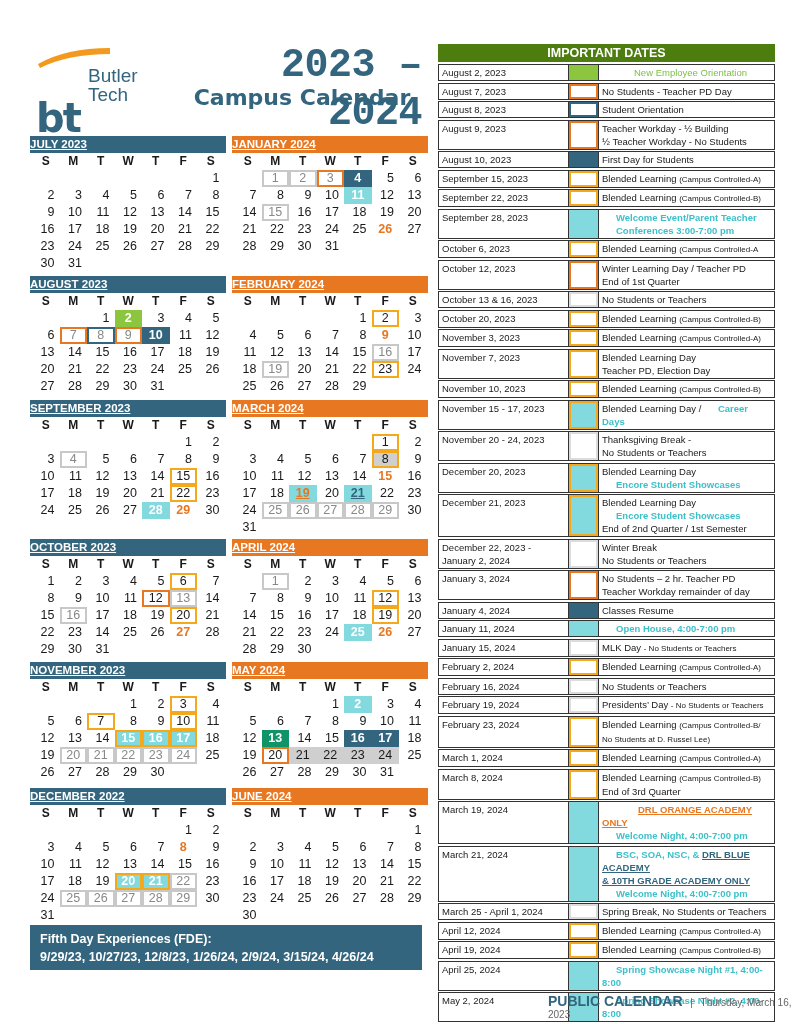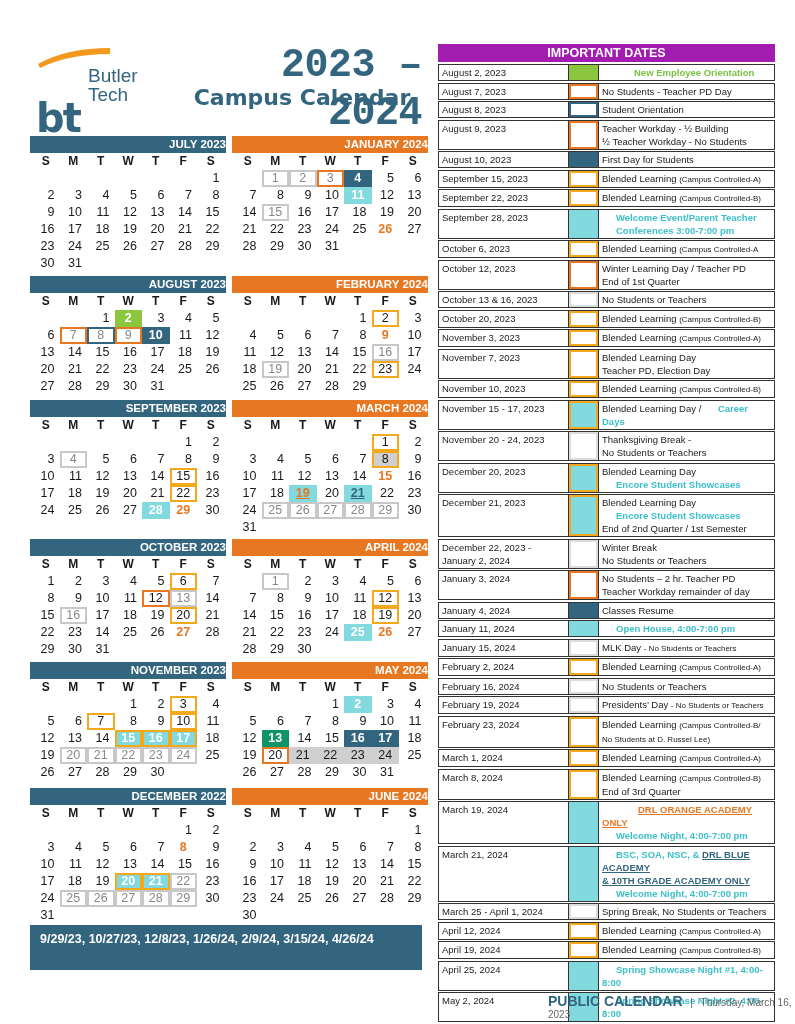--- a/index.html
+++ b/index.html
@@ -9,21 +9,21 @@
   
   .logo { position: absolute; left: 36px; top: 44px; width: 130px; height: 70px; }
   .logo-arc { position: absolute; left: 0; top: 0; }
   .logo-bt { position: absolute; left: 0px; top: 18px; font-family: "DejaVu Sans", sans-serif; font-weight: bold; font-size: 40px; color: #33657e; letter-spacing: -2px; line-height: 44px; margin-top: 34px; }
   .logo-name { position: absolute; left: 52px; top: 22px; font-family: "Liberation Sans", sans-serif; font-size: 19px; line-height: 19px; color: #33657e; }
   .title-year { position: absolute; left: 182px; top: 42px; width: 240px; text-align: right; font-family: Liberation Mono, monospace; font-weight: bold; font-size: 40px; color: #33657e; line-height: 48px; letter-spacing: -0.5px; }
   .title-sub { position: absolute; left: 182px; top: 84px; width: 240px; text-align: center; font-family: "DejaVu Sans", sans-serif; font-weight: bold; font-size: 22px; color: #33657e; line-height: 28px; }
 
   
   .month { position: absolute; width: 196px; }
-  .month-header { height: 17px; color: #fff; font-family: "Liberation Sans", sans-serif; font-weight: bold; font-size: 11.5px; text-align: right; line-height: 17px; }
+  .month-header { height: 17px; color: #fff; font-family: "Liberation Sans", sans-serif; font-weight: bold; font-size: 11.5px; text-align: left; line-height: 17px; text-decoration: underline; }
   .month.blue .month-header { background: #33657e; }
   .month.orange .month-header { background: #e87722; }
   .grid { display: grid; grid-template-columns: repeat(7, 27.5px); grid-auto-rows: 17px; margin-left: 2px; }
   .dow { font-family: "Liberation Sans", sans-serif; font-weight: bold; font-size: 12px; text-align: center; line-height: 17px; }
   .day { font-family: "Liberation Sans", sans-serif; font-size: 12.5px; text-align: right; padding-right: 5px; line-height: 17px; position: relative; }
   .day.c { text-align: center; padding-right: 0; }
   .day.box-gray { outline: 2px solid #c8c8c8; outline-offset: -2px; color: #888; }
   .day.box-orange { outline: 2px solid #e87722; outline-offset: -2px; color: #888; }
   .day.box-orange-dark { outline: 2px solid #e87722; outline-offset: -2px; }
   .day.box-blue { outline: 2px solid #33657e; outline-offset: -2px; color: #888; }
@@ -37,35 +37,35 @@
   .day.teal-orange-u { background: #82d9de; color: #e87722; font-weight: bold; text-decoration: underline; }
   .day.teal-navy-u { background: #82d9de; color: #33657e; font-weight: bold; text-decoration: underline; }
   .day.gold-teal { background: #82d9de; color: #fff; font-weight: bold; outline: 2px solid #f4a91d; outline-offset: -2px; }
   .day.gold-gray { background: #cfcfcf; outline: 2px solid #f4a91d; outline-offset: -2px; }
   .day.orange-white { outline: 2px solid #e87722; outline-offset: -2px; }
 
   .fde { position: absolute; left: 30px; top: 925px; width: 392px; height: 45px; background: #33657e; color: #fff; font-family: "Liberation Sans", sans-serif; font-weight: bold; font-size: 12.5px; padding: 5px 10px; line-height: 18px; }
 
   
   .imp { position: absolute; left: 438px; top: 44px; width: 337px; }
-  .imp-header { height: 18px; background: #a21caf; color: #fff; text-align: center; font-family: "Liberation Sans", sans-serif; font-weight: bold; font-size: 12.5px; line-height: 18px; margin-bottom: 2px; }
+  .imp-header { height: 18px; background: #4d7c0f; color: #fff; text-align: center; font-family: "Liberation Sans", sans-serif; font-weight: bold; font-size: 12.5px; line-height: 18px; margin-bottom: 2px; }
   .row { display: flex; border: 1.5px solid #333; margin-bottom: 1.5px; font-family: "Liberation Sans", sans-serif; font-size: 9.5px; line-height: 13px; }
   .row .date { width: 130px; padding: 1px 3px; border-right: 1px solid #333; }
   .row .swatch { width: 29px; flex: none; }
   .row .desc { flex: 1; padding: 1px 3px; border-left: 1px solid #333; }
   .sw-green { background: #8cc63f; }
   .sw-orange { box-shadow: inset 0 0 0 2px #e87722; }
   .sw-blue { box-shadow: inset 0 0 0 2px #33657e; }
   .sw-navy { background: #33657e; }
   .sw-lightgray { box-shadow: inset 0 0 0 2px #dcdcdc; }
   .sw-gold { box-shadow: inset 0 0 0 2px #f4a91d; }
   .sw-teal { background: #82d9de; }
   .sw-teal-gold { background: #82d9de; box-shadow: inset 0 0 0 2px #f4a91d; }
   .sw-emerald { background: #0f9467; }
-  .t-green { color: #7ac143; font-weight: bold; padding-left: 32px; }
+  .t-green { color: #7ac143; font-weight: normal; padding-left: 32px; }
   .t-teal { color: #3cc0c9; font-weight: bold; margin-left: 14px; }
   .t-emerald { color: #0f9467; font-weight: bold; }
   .t-navy { color: #33657e; font-weight: bold; }
   .t-orange-u { color: #e87722; font-weight: bold; text-decoration: underline; margin-left: 36px; }
   .t-navy-u { color: #33657e; font-weight: bold; text-decoration: underline; }
   .small { font-size: 8px; }
   .line { display: block; }
 
   .footer { position: absolute; left: 548px; top: 993px; font-family: "Liberation Sans", sans-serif; font-size: 10px; color: #666; }
   .footer .brand { color: #33657e; font-weight: bold; font-size: 14px; }
@@ -634,20 +634,21 @@
         <div class="day">26</div>
         <div class="day">27</div>
         <div class="day">28</div>
         <div class="day">29</div>
         <div class="day">30</div>
       </div>
     </div>
   </div>
 
 <div class="fde">
+  <div>Fifth Day Experiences (FDE):</div>
   <div>9/29/23, 10/27/23, 12/8/23, 1/26/24, 2/9/24, 3/15/24, 4/26/24</div>
 </div>
 
 <div class="imp">
   <div class="imp-header">IMPORTANT DATES</div>
   <div id="imp-rows">
       <div class="row">
         <div class="date">
           <span class="line">August 2, 2023</span>
         </div>

